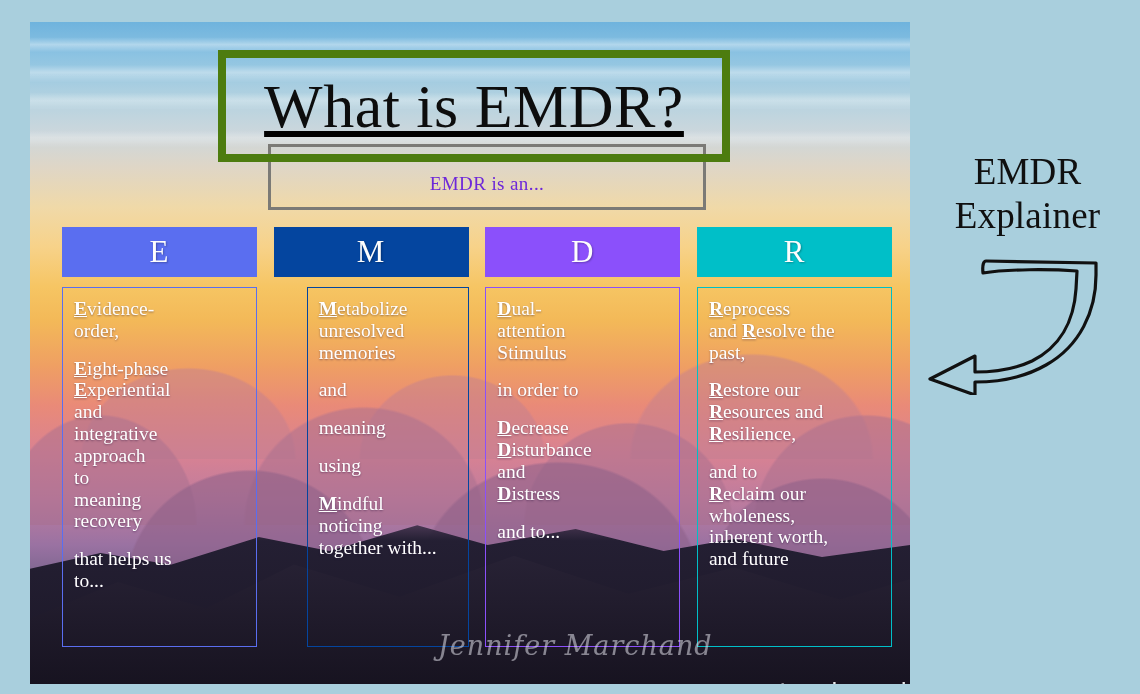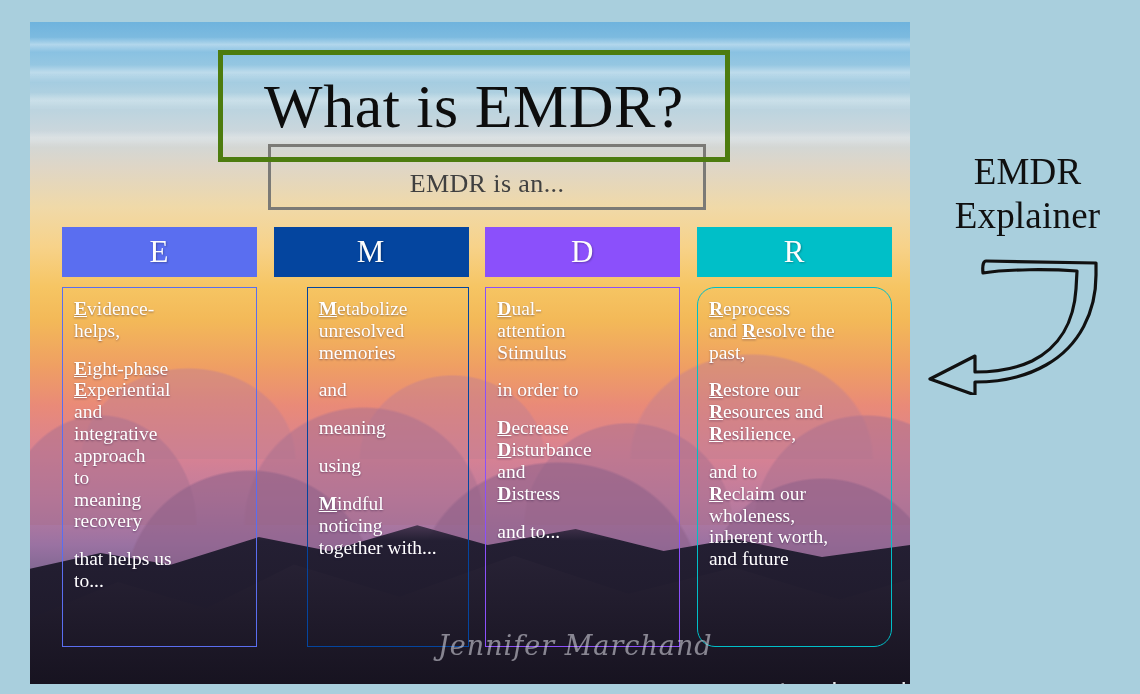--- a/index.html
+++ b/index.html
@@ -110,44 +110,45 @@
     background: linear-gradient(to bottom, #2a2438 0%, #171320 100%);
     clip-path: polygon(0% 55%, 10% 30%, 20% 48%, 30% 18%, 42% 40%, 55% 12%, 68% 38%, 80% 20%, 92% 42%, 100% 28%, 100% 100%, 0% 100%);
     opacity: .95;
   }
 
   
   .title-box {
     position: absolute;
     left: 188px; top: 28px;
     width: 512px; height: 112px;
-    border: 5px solid #4d7c0f;
+    border: 8px solid #4d7c0f;
     display: flex; align-items: center; justify-content: center;
     z-index: 5;
+    text-decoration: underline;
   }
   .title-text {
     font-family: "Liberation Serif", serif;
     font-size: 62px;
     color: #0d0d0d;
     letter-spacing: 0.5px;
     white-space: nowrap;
     line-height: 1;
   }
   .subtitle-box {
     position: absolute;
     left: 238px; top: 122px;
     width: 438px; height: 66px;
     border: 3px solid #7b7a76;
     display: flex; align-items: center; justify-content: center;
     z-index: 4;
   }
   .subtitle-text {
     font-family: "Liberation Serif", serif;
-    font-size: 26px;
-    color: #404040;
+    font-size: 19px;
+    color: #6d28d9;
     letter-spacing: 0.4px;
     white-space: nowrap;
     padding-top: 14px;
   }
 
   
   .columns {
     position: absolute;
     left: 32px; top: 205px;
     width: 830px; height: 420px;
@@ -224,21 +225,21 @@
     </div>
     <div class="subtitle-box">
       <div class="subtitle-text">EMDR is an...</div>
     </div>
 
     <div class="columns" id="columns">
         <div class="col">
           <div class="col-head" style="background: rgb(90, 110, 240);">E</div>
           <div class="col-body" style="border-color: rgb(90, 110, 240);">
             <p><u class="b">E</u>vidence-</p>
-            <p>helps,</p>
+            <p>order,</p>
             <div class="gap"></div>
             <p><u class="b">E</u>ight-phase</p>
             <p><u class="b">E</u>xperiential</p>
             <p>and</p>
             <p>integrative</p>
             <p>approach</p>
             <p>to</p>
             <p>meaning</p>
             <p>recovery</p>
             <div class="gap"></div>
@@ -276,21 +277,21 @@
             <p><u class="b">D</u>ecrease</p>
             <p><u class="b">D</u>isturbance</p>
             <p>and</p>
             <p><u class="b">D</u>istress</p>
             <div class="gap"></div>
             <p>and to...</p>
           </div>
         </div>
         <div class="col">
           <div class="col-head" style="background: rgb(0, 191, 200);">R</div>
-          <div class="col-body" style="border-color: rgb(0, 191, 200); border-radius: 18px;">
+          <div class="col-body" style="border-color: rgb(0, 191, 200);">
             <p><u class="b">R</u>eprocess</p>
             <p>and <u class="b">R</u>esolve the</p>
             <p>past,</p>
             <div class="gap"></div>
             <p><u class="b">R</u>estore our</p>
             <p><u class="b">R</u>esources and</p>
             <p><u class="b">R</u>esilience,</p>
             <div class="gap"></div>
             <p>and to</p>
             <p><u class="b">R</u>eclaim our</p>

